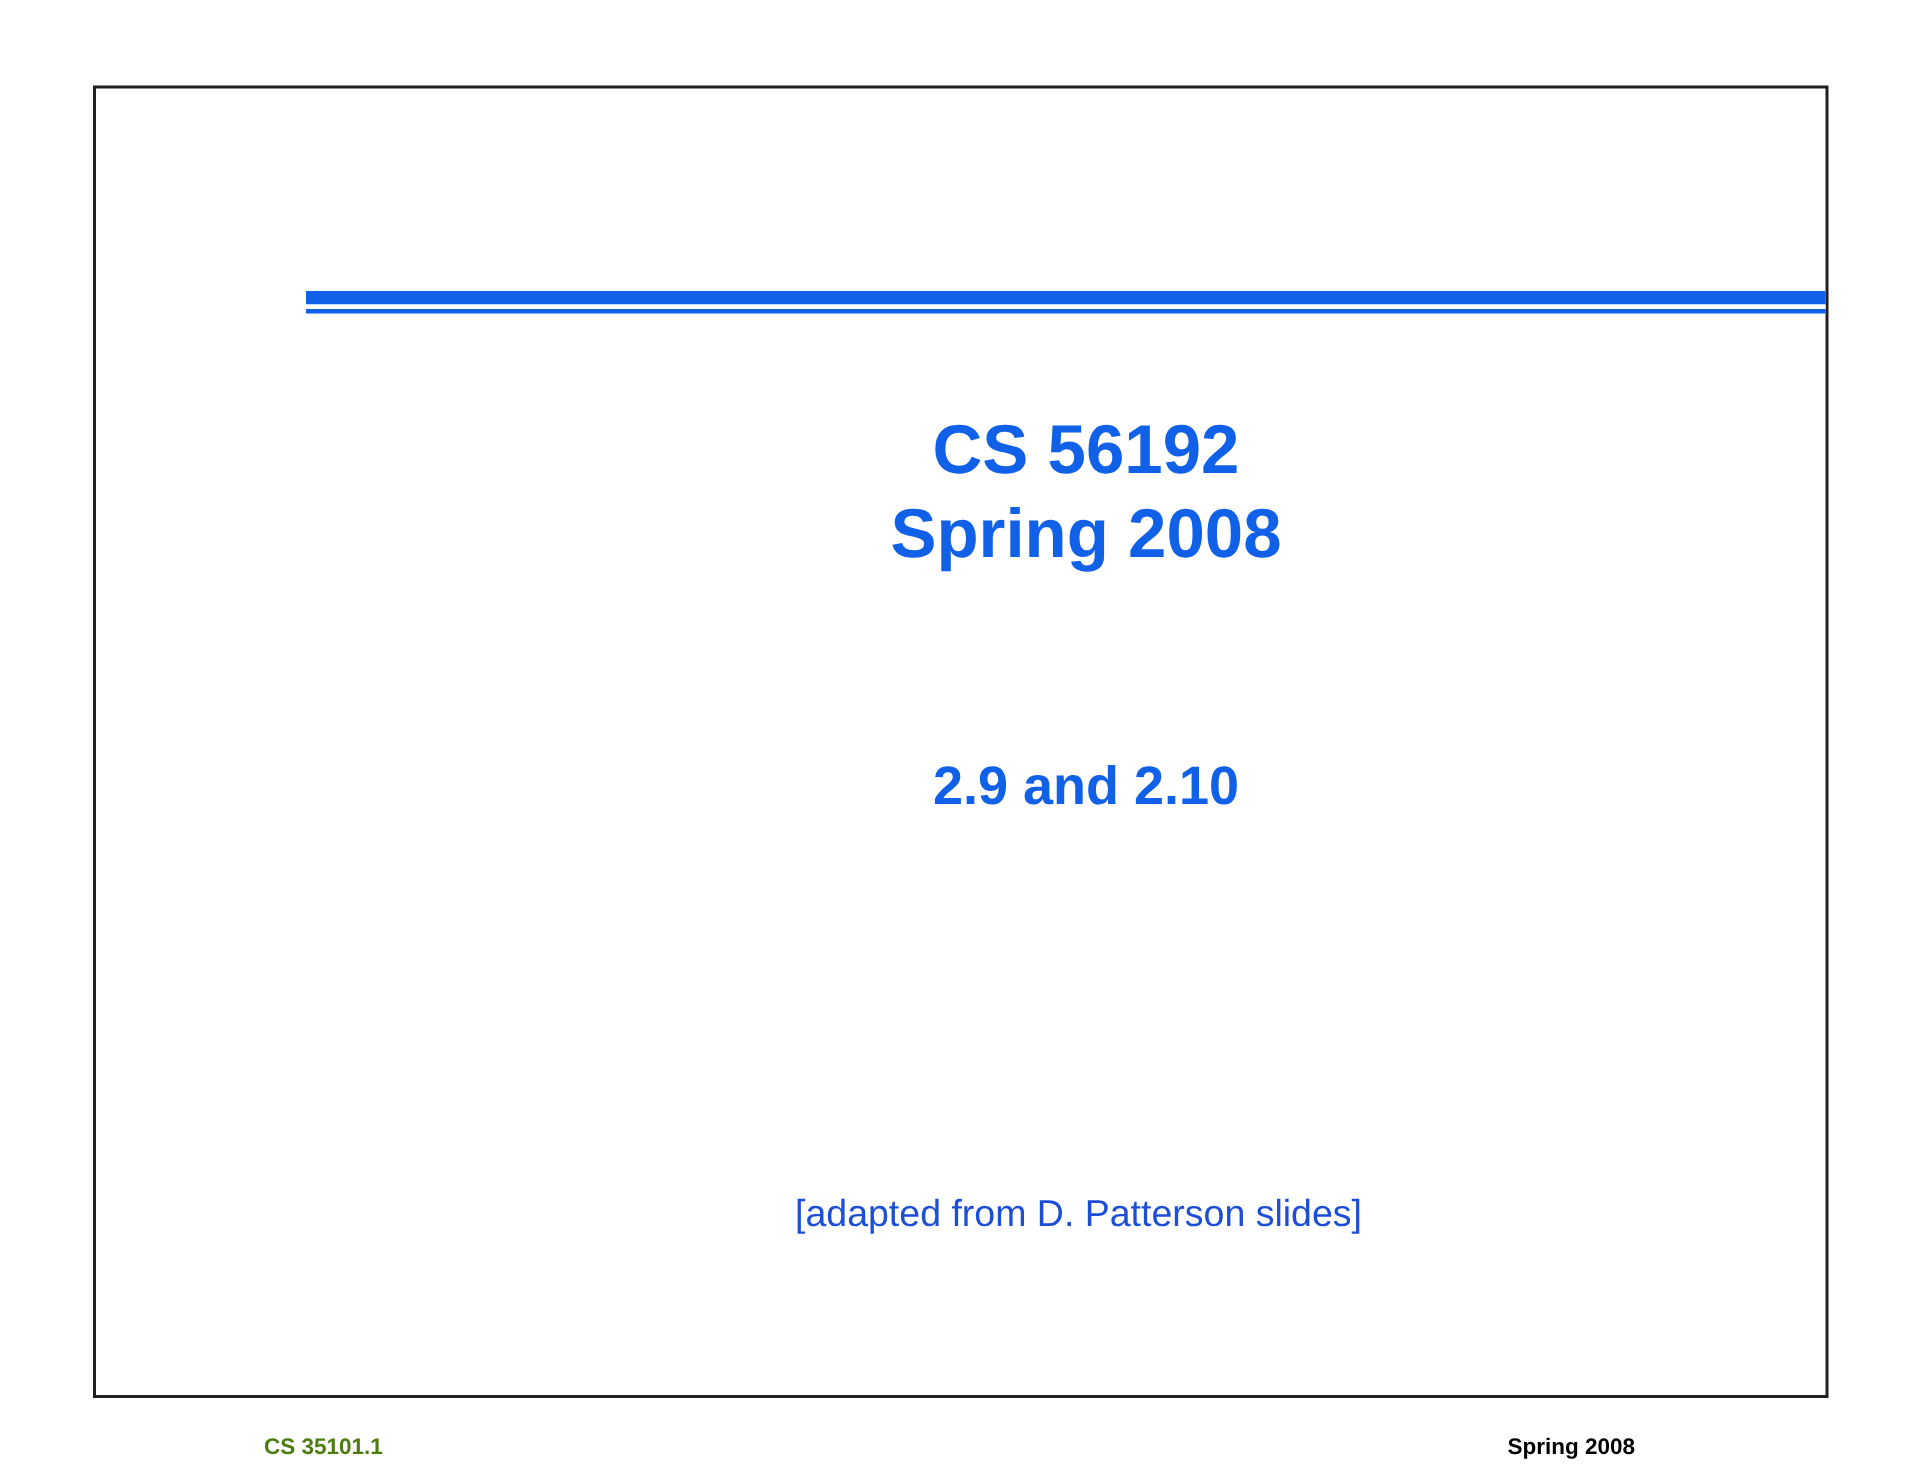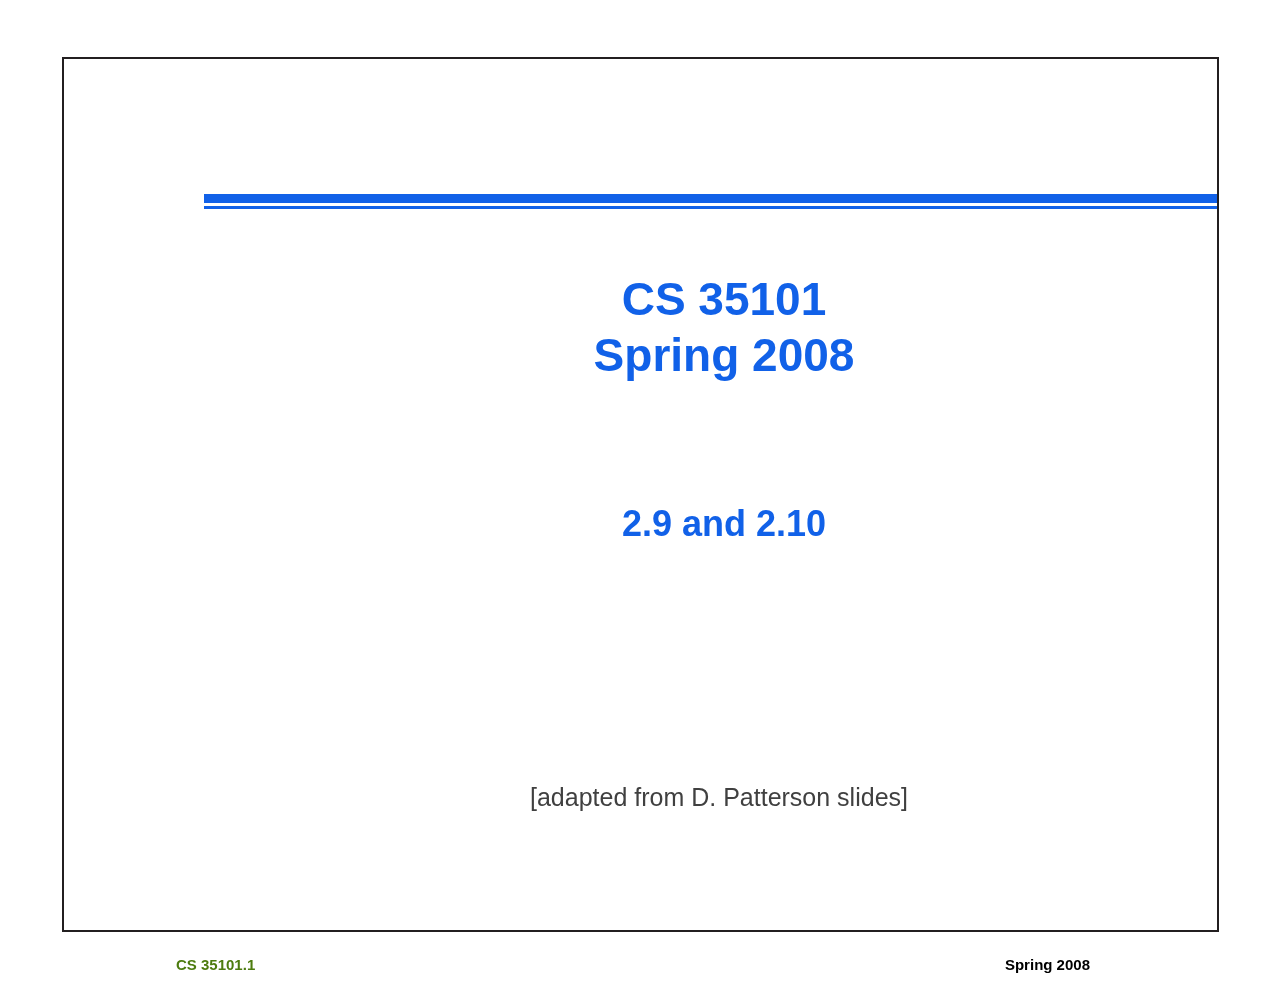--- a/index.html
+++ b/index.html
@@ -111,24 +111,24 @@
     color: #000000;
     font-size: 29px;
     line-height: 38px;
   }
   #attribution-link {
     color: #19e3d0;
     text-decoration: underline;
     text-decoration-color: #19e3d0;
   }
   #attribution-sub {
-    color: #404040;
+    color: #1d4ed8;
     font-size: 25px;
     line-height: 36px;
-    margin-top: 2px;
+    margin-top: 14px;
   }
 
   
   #footer-left {
     position: absolute;
     left: 112px;
     top: 897px;
     font-size: 15px;
     font-weight: bold;
     color: #4d7c0f;
@@ -150,21 +150,21 @@
 
   <div id="slide-frame">
 
     <div id="title-rule">
       <div class="bar-thick"></div>
       <div class="bar-gap"></div>
       <div class="bar-thin"></div>
     </div>
 
     <div id="title-group">
-      <div class="course-title-line">CS 35101</div>
+      <div class="course-title-line">CS 56192</div>
       <div class="course-title-line">Spring 2008</div>
     </div>
 
     <div id="subtitle-group">
       <div class="subtitle-line">2.9 and 2.10</div>
     </div>
 
     <div id="attribution-block">
       <div id="attribution-sub">[adapted from D. Patterson slides]</div>
     </div>

